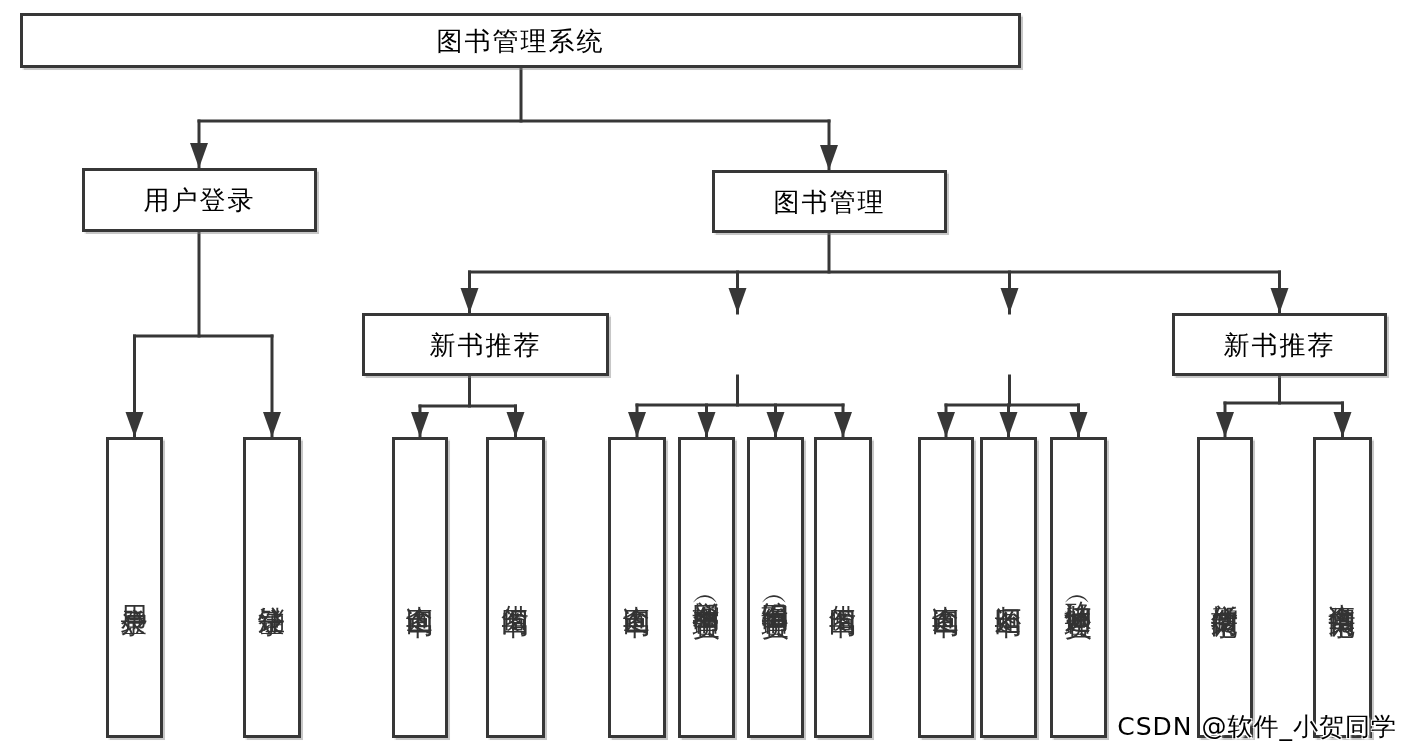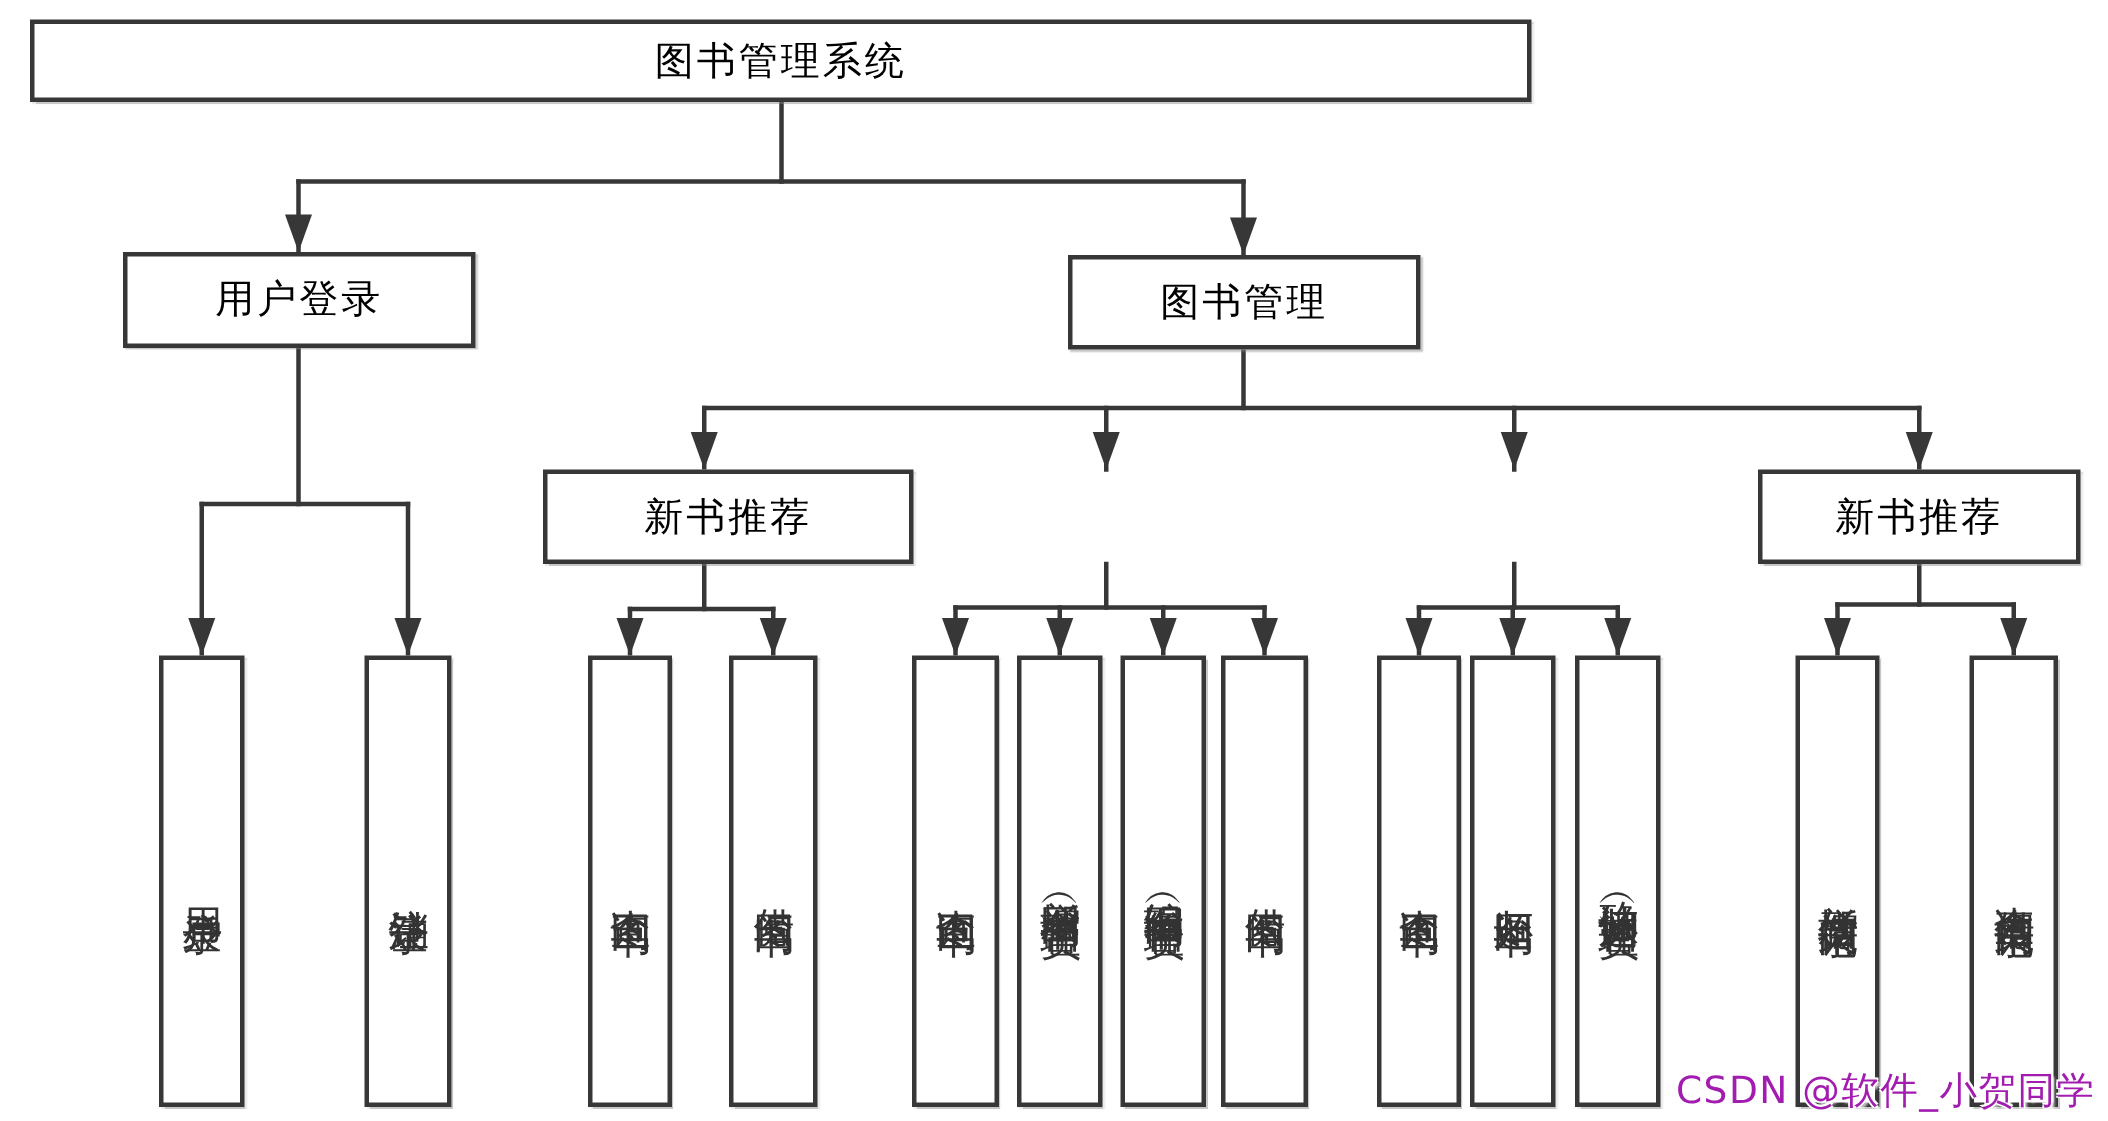--- a/index.html
+++ b/index.html
@@ -15,21 +15,21 @@
   .node .lbl{
     font-size:26px;letter-spacing:2px;color:#000000;
     white-space:nowrap;line-height:1;
   }
   .leaf .lbl{
     writing-mode:vertical-rl;text-orientation:mixed;
     font-size:27px;letter-spacing:2px;color:#333333;line-height:1;
   }
   .watermark{
     position:absolute;z-index:3;right:8px;bottom:4px;
-    font-size:25px;letter-spacing:1px;color:#a21caf;
+    font-size:25px;letter-spacing:1px;color:#000000;
     text-shadow:-1px -1px 0 #ffffff,1px -1px 0 #ffffff,-1px 1px 0 #ffffff,1px 1px 0 #ffffff,2px 2px 2px #ffffff;
     white-space:nowrap;
     margin-left:47px;
   }
 </style>
 </head>
 <body>
 
 <div class="stage">
 

